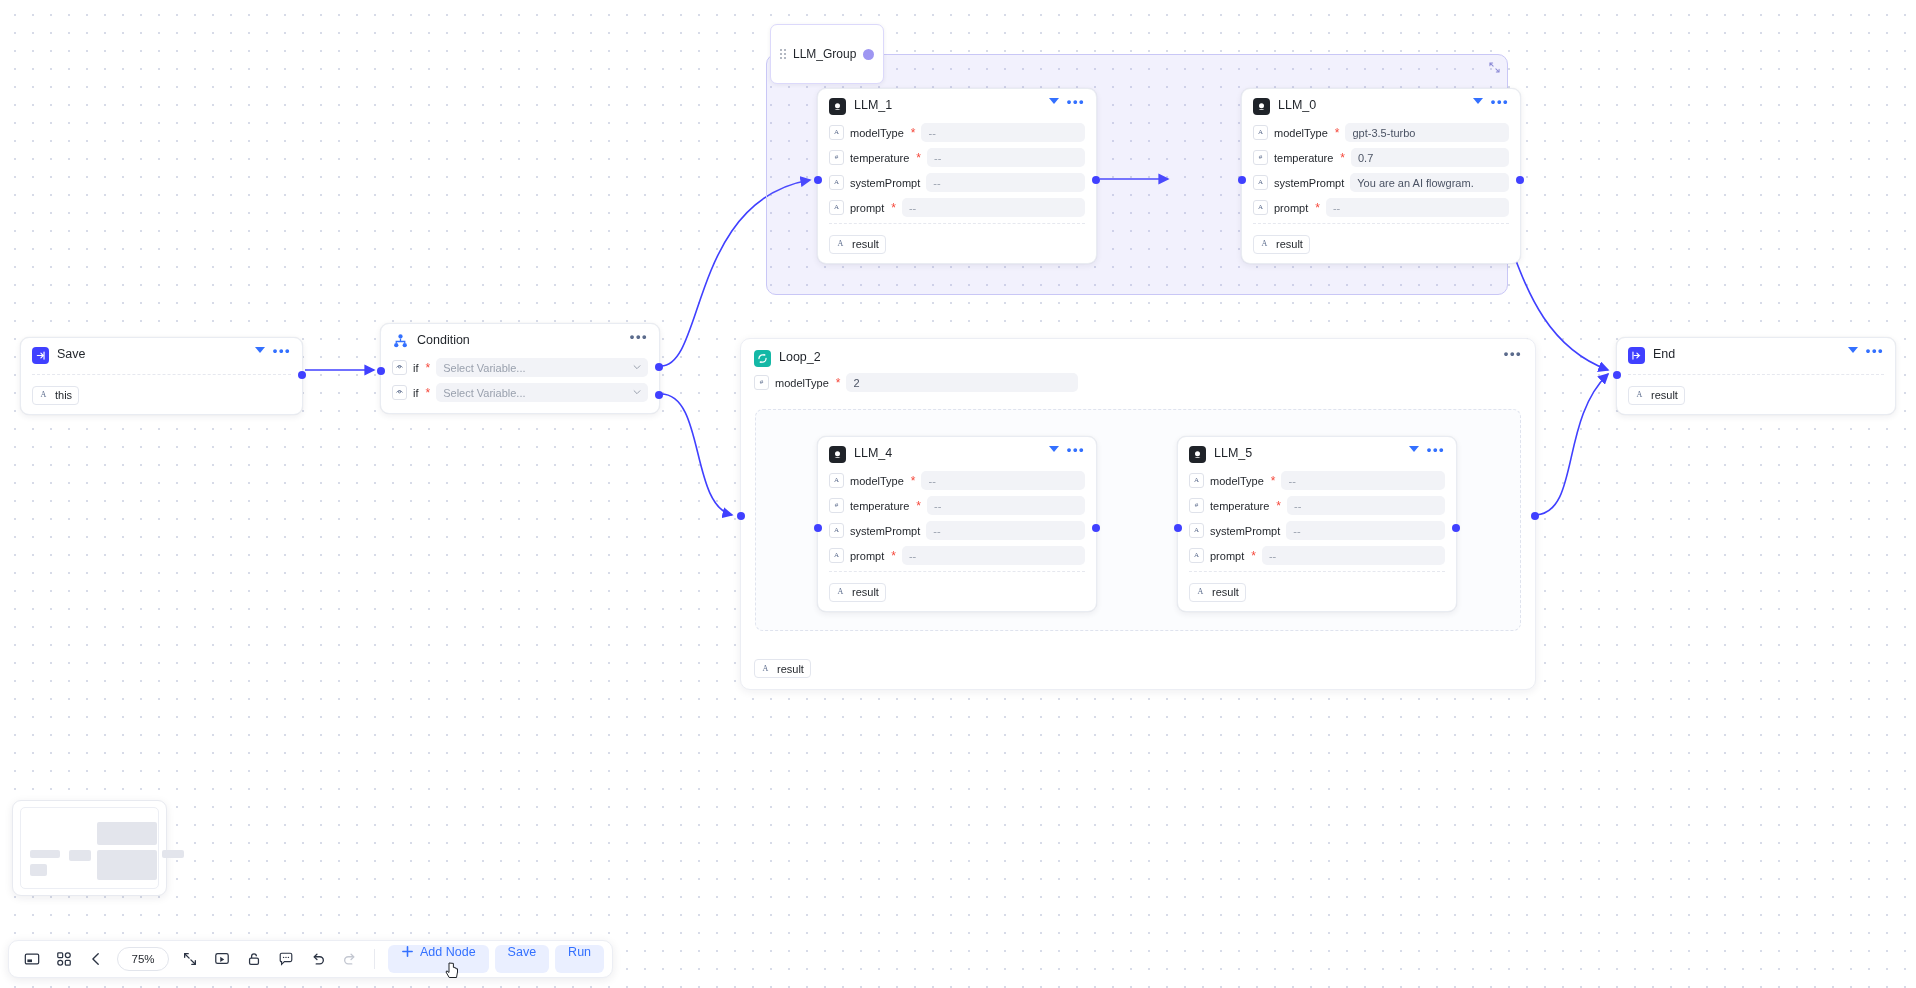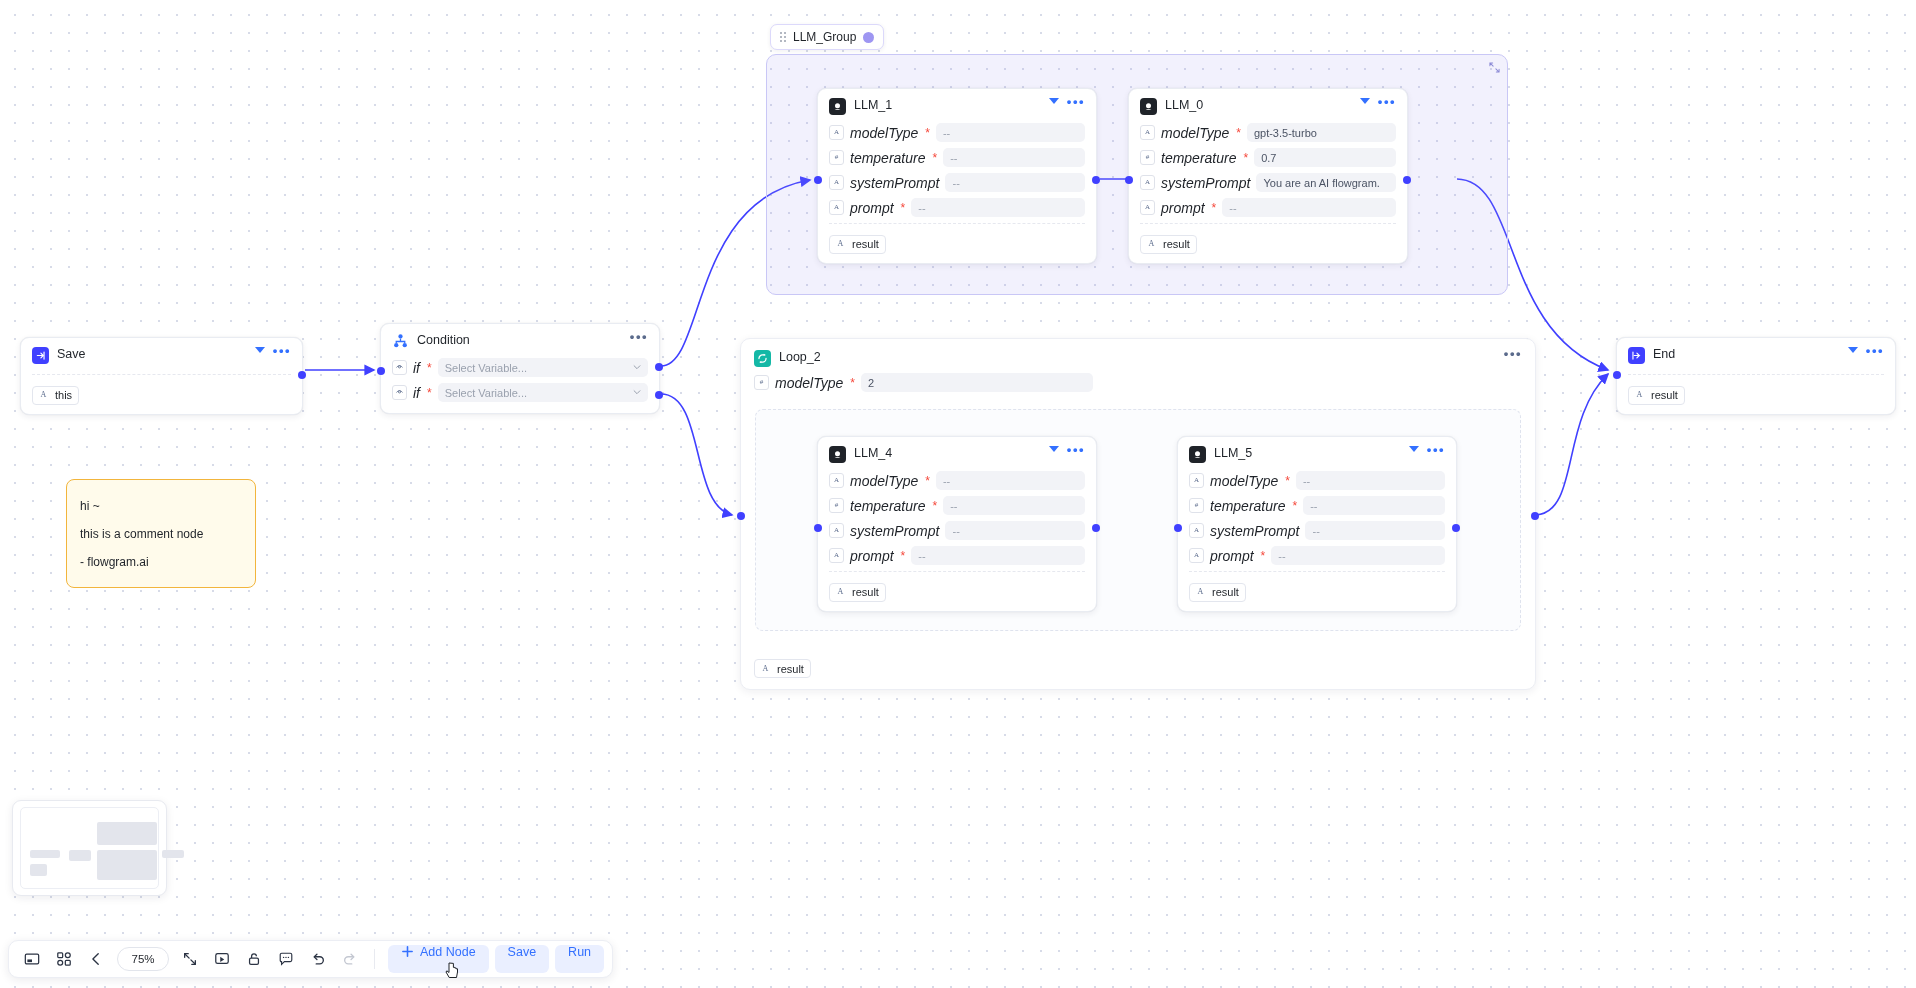--- a/index.html
+++ b/index.html
@@ -34,21 +34,21 @@
   .caret { width:0;height:0;border-left:5px solid transparent;border-right:5px solid transparent;border-top:6px solid #3370ff; }
   .dots { letter-spacing:1.5px; color:#3370ff; font-size:13px; line-height:8px; font-weight:700; }
   .dots.grey { color:#5b6b8c; }
   .node-body { padding: 0 11px 9px 11px; }
   .row { display:flex; align-items:center; gap:6px; margin-bottom:6px; height:19px; }
   .typetag {
     width:15px;height:15px;border:1px solid #dfe2ea;border-radius:3px;flex:none;
     display:flex;align-items:center;justify-content:center;font-size:7px;color:#5b6b8c;
     background:#fff; font-family:"Liberation Serif", serif; line-height:1;
   }
-  .fname { font-size:14px; color:#1f2329; white-space:nowrap;font-style:italic; }
+  .fname { font-size:11px; color:#1f2329; white-space:nowrap; }
   .req { color:#f5483b; font-size:12px; line-height:6px; margin-left:1px; }
   .val {
     flex:1; background:#f2f3f7; border-radius:5px; height:19px;
     display:flex; align-items:center; padding:0 7px;
     font-size:11px; color:#4b5364; overflow:hidden; white-space:nowrap;
   }
   .val.dim { color:#9aa1ae; }
   .outrow { border-top:1px dashed #e6e8ef; padding-top:8px; margin-top:2px; }
   .port-tag {
     display:inline-flex; align-items:center; gap:5px;
@@ -61,21 +61,21 @@
   .pt { position:absolute; width:8px; height:8px; border-radius:50%; background:#4040ff; }
 
   
   .group-box {
     position:absolute; border:1px solid #c9c7f6; border-radius:10px;
     background:rgba(158,150,242,.13);
   }
   .group-label {
     position:absolute; display:flex; align-items:center; gap:7px;
     background:#fff; border:1px solid #dcd9fb; border-radius:7px;
-    padding:5px 9px; box-shadow:0 1px 4px rgba(28,31,53,.07);
+    padding:22px 9px; box-shadow:0 1px 4px rgba(28,31,53,.07);
     font-size:12px; color:#1f2329;
   }
   .grip { display:grid; grid-template-columns:repeat(2,2px); gap:2px; }
   .grip i { width:2px;height:2px;background:#9aa1ae;border-radius:50%; display:block; }
   .grp-dot { width:11px;height:11px;border-radius:50%;background:#9e96f2; }
   .grp-corner { position:absolute; width:11px;height:11px; }
 
   .loop-box {
     position:absolute; background:#fff; border:1px solid #eceef4; border-radius:10px;
     box-shadow:0 2px 8px rgba(28,31,53,.07);
@@ -322,21 +322,21 @@
         <span class="port-tag">
           <span class="typetag">A</span>
           <span>result</span>
         </span>
       </div>
     </div>
     <span class="pt" style="left:-4px; top:87px;"></span>
     <span class="pt" style="right:-4px; top:87px;"></span>
   </div>
 
-  <div class="node" style="left:1128px; top:88px; width:280px;">
+  <div class="node" style="left:1241px; top:88px; width:280px;">
     <div class="node-hd">
       <span class="node-ico" style="background:#1f2329;">
         <svg width="11" height="11" viewBox="0 0 14 14">
             <circle cx="7" cy="6" r="3.2" fill="#fff"></circle>
             <path d="M3.4 11.5c.9-1.3 6.3-1.3 7.2 0" fill="#fff"></path>
           </svg>
       </span>
       <span class="node-title">LLM_0</span>
       <span class="hd-sp"></span>
       <span class="caret"></span>
@@ -490,25 +490,20 @@
       <div class="outrow">
         <span class="port-tag">
           <span class="typetag">A</span>
           <span>result</span>
         </span>
       </div>
     </div>
     <span class="pt" style="left:-4px; top:33px;"></span>
   </div>
 
-  <div class="comment" style="left:66px; top:479px; width:190px; height:109px;">
-    <div>hi ~</div>
-    <div>this is a comment node</div>
-    <div>- flowgram.ai</div>
-  </div>
 
   <div class="minimap">
     <div class="mm-view">
       <div class="mm-n" style="left:76px; top:14px; width:60px; height:23px;"></div>
       <div class="mm-n" style="left:9px; top:42px; width:30px; height:8px;"></div>
       <div class="mm-n" style="left:48px; top:42px; width:22px; height:11px;"></div>
       <div class="mm-n" style="left:76px; top:42px; width:60px; height:30px;"></div>
       <div class="mm-n" style="left:141px; top:42px; width:22px; height:8px;"></div>
       <div class="mm-n" style="left:9px; top:56px; width:17px; height:12px;"></div>
     </div>

